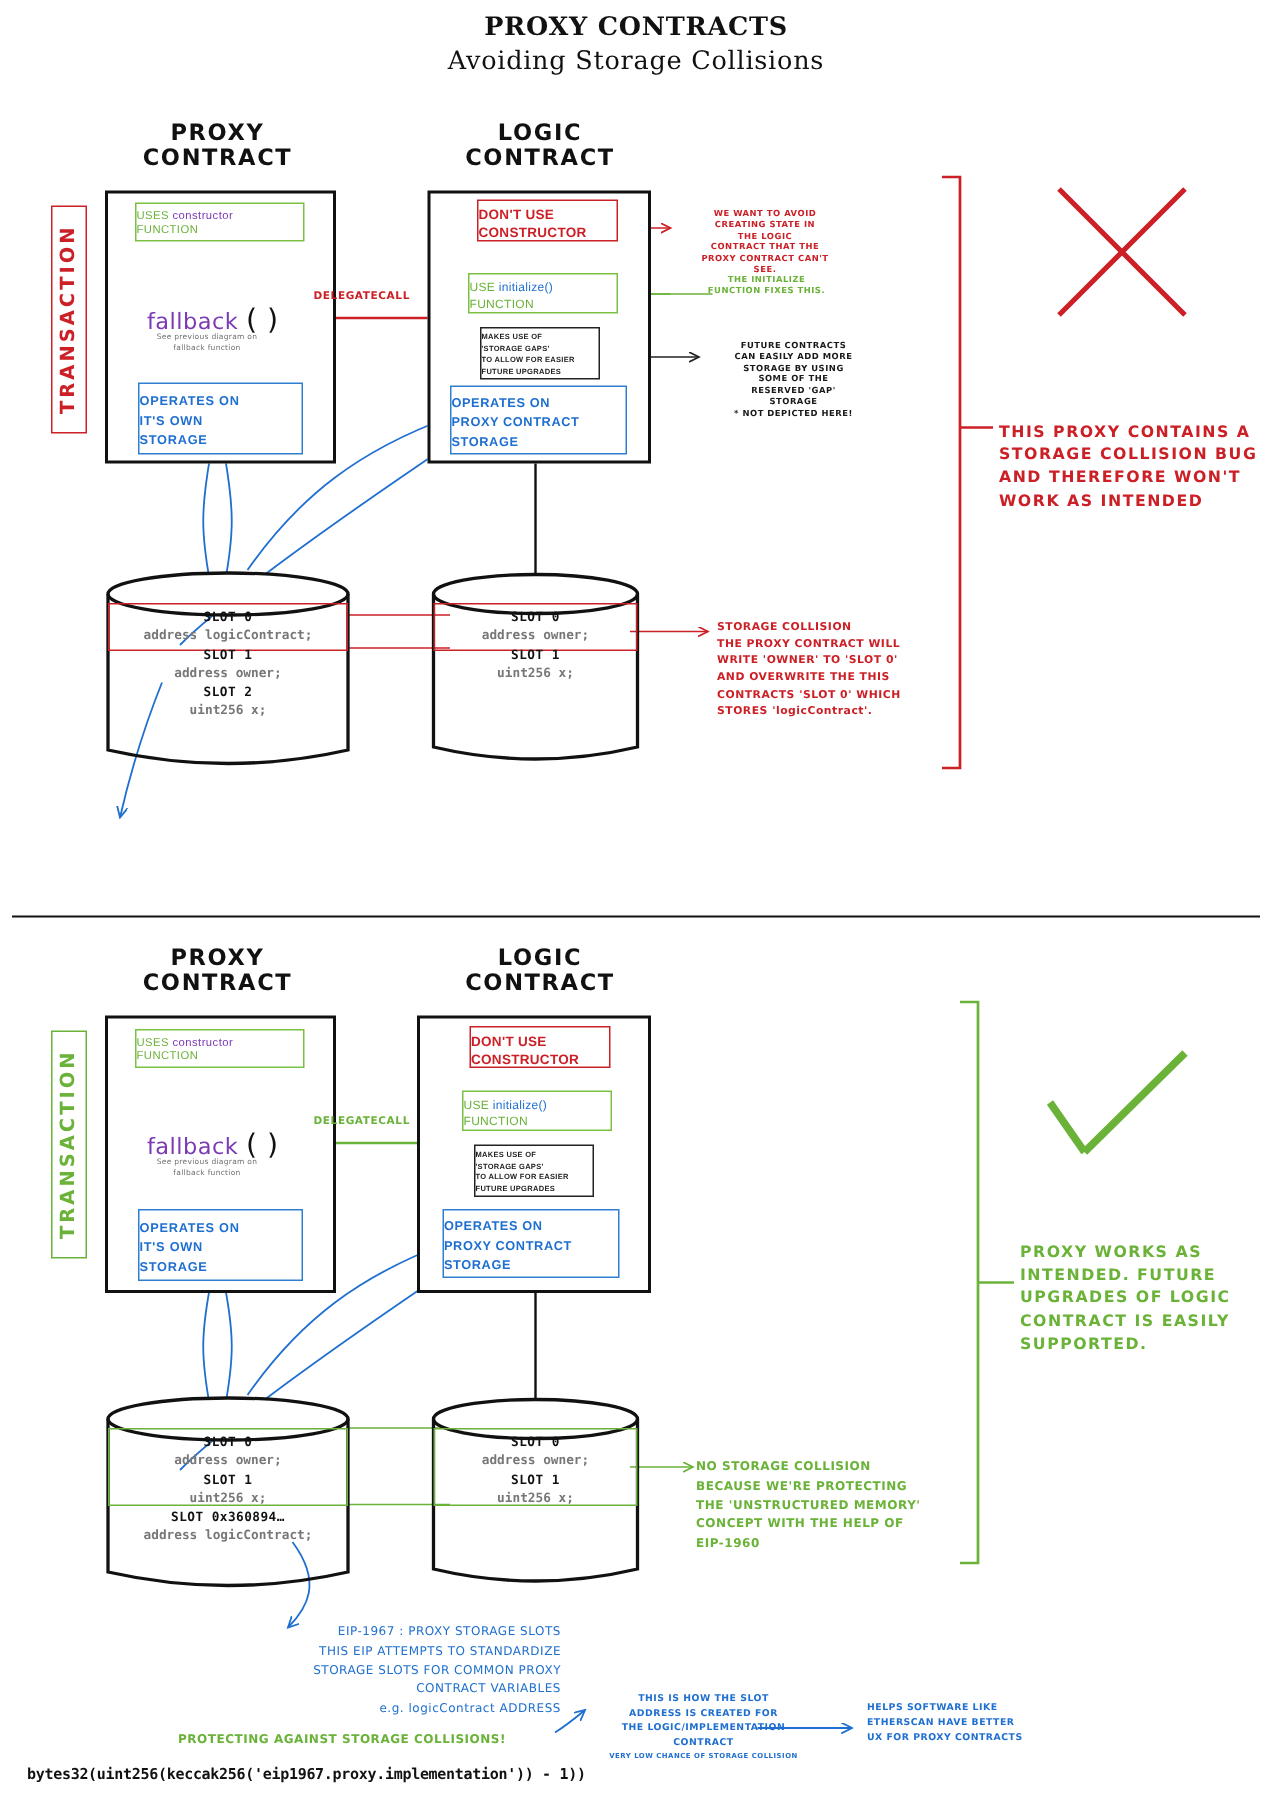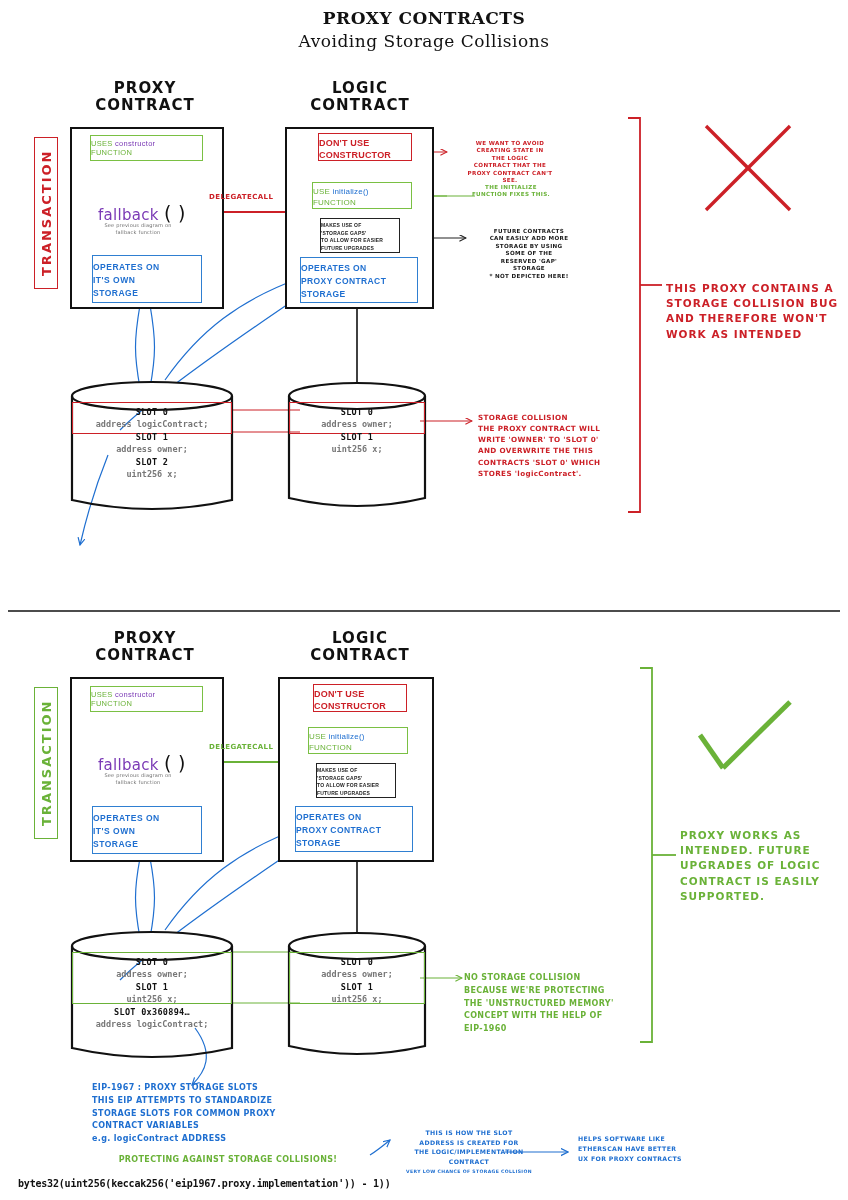--- a/index.html
+++ b/index.html
@@ -340,21 +340,21 @@
   </div>
 
   <div class="note lbl-green" style="left:464px;top:972px;width:180px;font-size:8px;font-weight:bold;line-height:1.6;">
     <span id="b0"><div>NO STORAGE COLLISION</div><div>BECAUSE WE'RE PROTECTING</div><div>THE 'UNSTRUCTURED MEMORY'</div><div>CONCEPT WITH THE HELP OF</div><div>EIP-1960</div></span>
   </div>
 
   <div class="bigtext lbl-green" style="left:680px;top:828px;width:162px;font-size:10.5px;text-align:left;">
     <span>PROXY WORKS AS INTENDED. FUTURE UPGRADES OF LOGIC CONTRACT IS EASILY SUPPORTED.</span>
   </div>
 
-  <div class="note lbl-blue" style="left:92px;top:1082px;width:282px;font-size:8px;font-weight:bold;line-height:1.6;text-align:left;">
+  <div class="note lbl-blue" style="left:92px;top:1082px;width:282px;font-size:8px;font-weight:normal;line-height:1.6;text-align:right;">
     <span id="b1"><div>EIP-1967 : PROXY STORAGE SLOTS</div><div>THIS EIP ATTEMPTS TO STANDARDIZE</div><div>STORAGE SLOTS FOR COMMON PROXY</div><div>CONTRACT VARIABLES</div><div>e.g. logicContract ADDRESS</div></span>
   </div>
   <div class="note lbl-green" style="left:78px;top:1155px;width:300px;font-size:8px;font-weight:bold;text-align:center;">
     <span id="b2"><div>PROTECTING AGAINST STORAGE COLLISIONS!</div></span>
   </div>
 
   <div class="note lbl-blue" style="left:394px;top:1128px;width:150px;font-size:6.2px;font-weight:bold;line-height:1.55;text-align:center;">
     <span id="b3"><div>THIS IS HOW THE SLOT</div><div>ADDRESS IS CREATED FOR</div><div>THE LOGIC/IMPLEMENTATION</div><div>CONTRACT</div><div style="font-size: 4.6px; margin-top: 2px;">VERY LOW CHANCE OF STORAGE COLLISION</div></span>
   </div>
   <div class="note lbl-blue" style="left:578px;top:1134px;width:146px;font-size:6.2px;font-weight:bold;line-height:1.6;">

